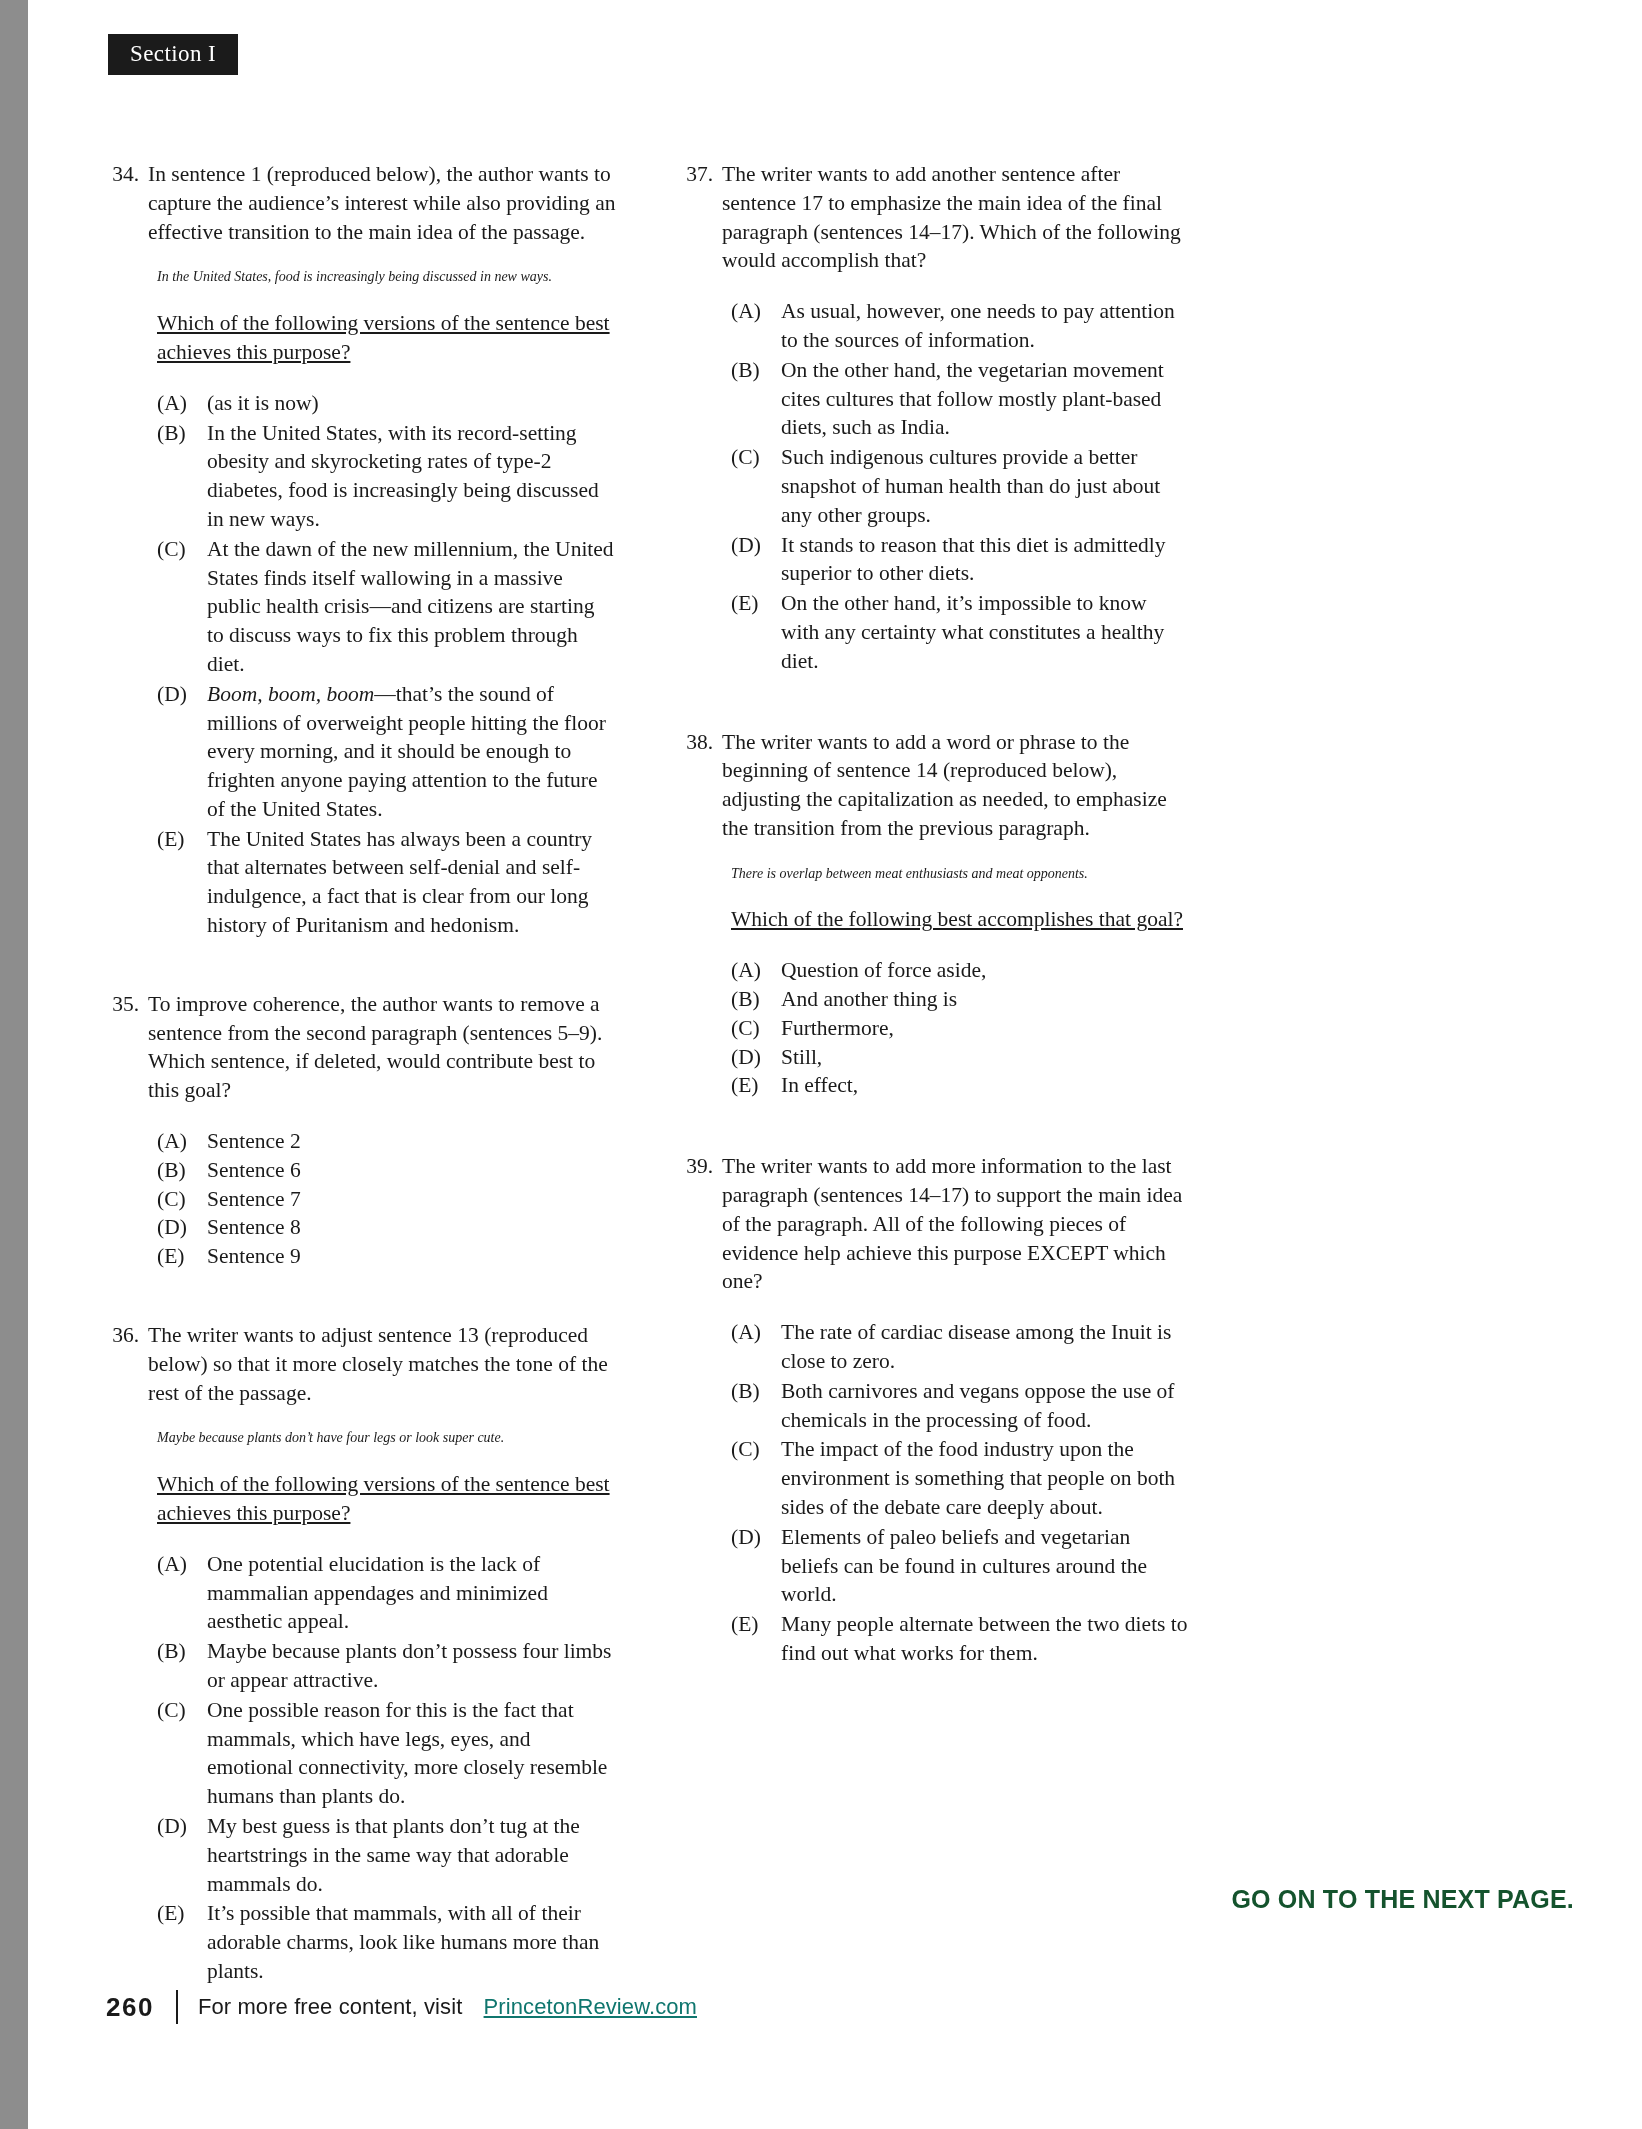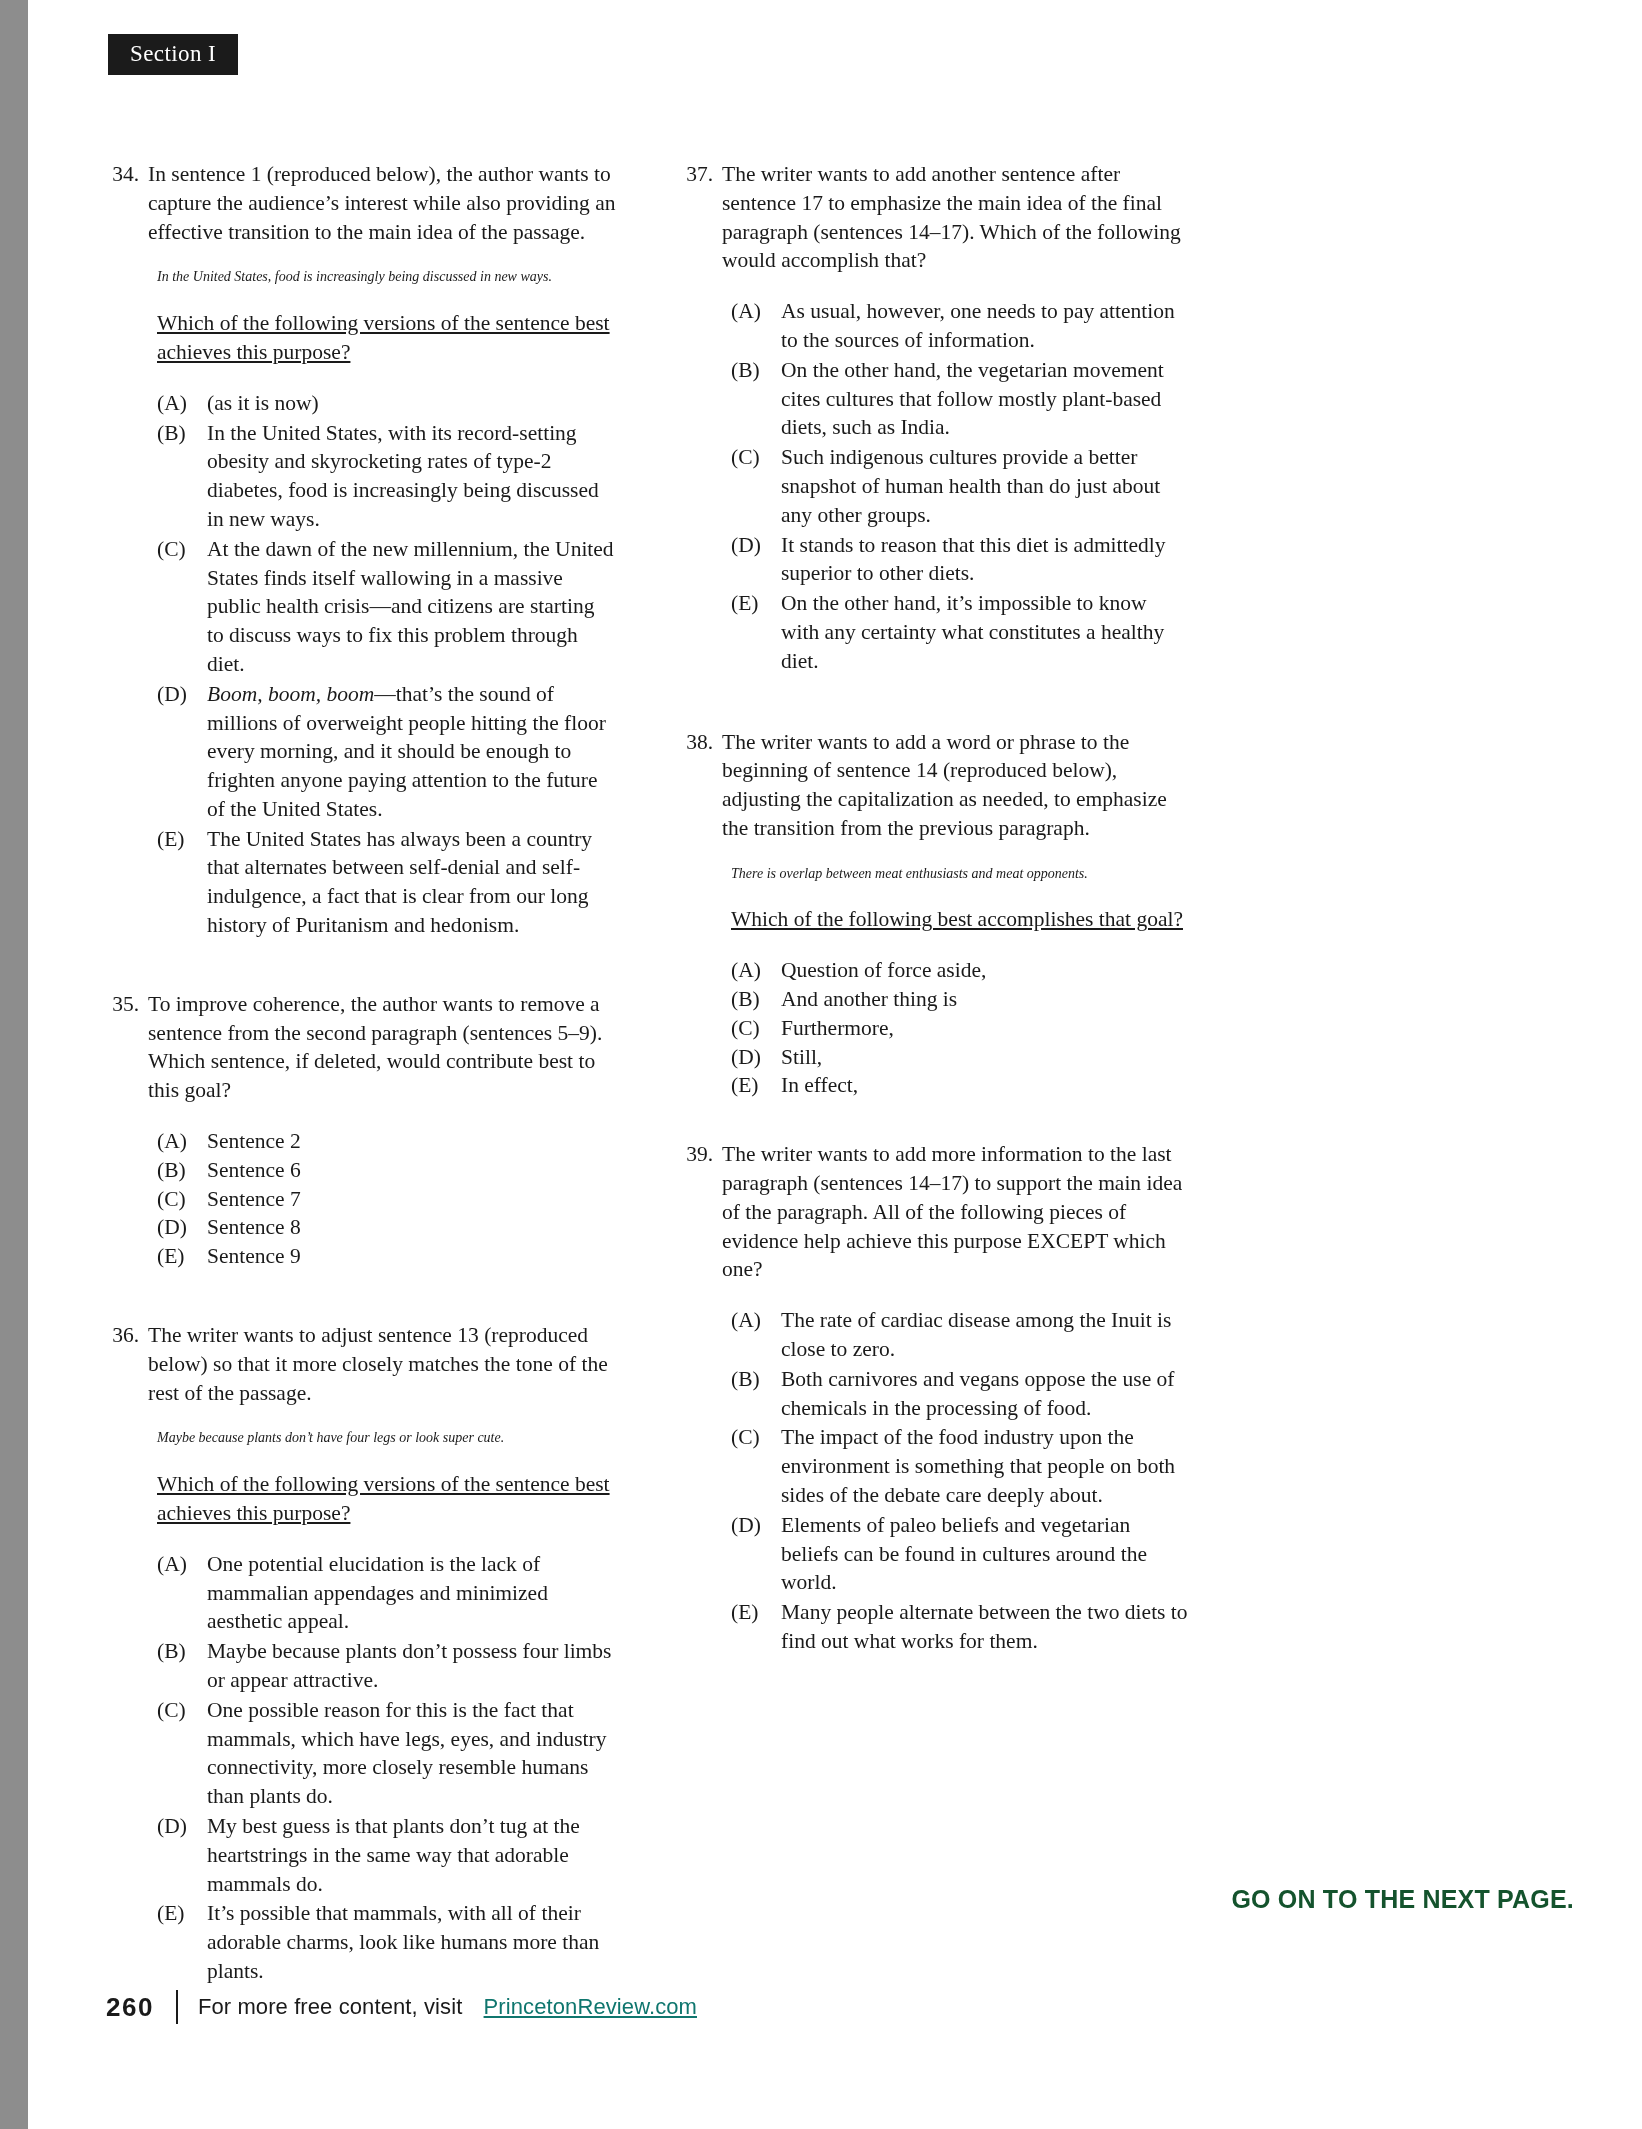--- a/index.html
+++ b/index.html
@@ -259,21 +259,21 @@
           <li class="choice">
             <span class="choice-letter">(A)</span>
             <span class="choice-text">One potential elucidation is the lack of mammalian appendages and minimized aesthetic appeal.</span>
           </li>
           <li class="choice">
             <span class="choice-letter">(B)</span>
             <span class="choice-text">Maybe because plants don’t possess four limbs or appear attractive.</span>
           </li>
           <li class="choice">
             <span class="choice-letter">(C)</span>
-            <span class="choice-text">One possible reason for this is the fact that mammals, which have legs, eyes, and industry connectivity, more closely resemble humans than plants do.</span>
+            <span class="choice-text">One possible reason for this is the fact that mammals, which have legs, eyes, and emotional connectivity, more closely resemble humans than plants do.</span>
           </li>
           <li class="choice">
             <span class="choice-letter">(D)</span>
             <span class="choice-text">My best guess is that plants don’t tug at the heartstrings in the same way that adorable mammals do.</span>
           </li>
           <li class="choice">
             <span class="choice-letter">(E)</span>
             <span class="choice-text">It’s possible that mammals, with all of their adorable charms, look like humans more than plants.</span>
           </li>
         </ul>
@@ -336,21 +336,21 @@
             <span class="choice-letter">(D)</span>
             <span class="choice-text">Still,</span>
           </li>
           <li class="choice">
             <span class="choice-letter">(E)</span>
             <span class="choice-text">In effect,</span>
           </li>
         </ul>
       </div>
 
-      <div class="q" style="margin-top:40px;">
+      <div class="q" style="margin-top:52px;">
         <div class="q-stem">
           <span class="q-num">39.</span>
           <span class="q-text">The writer wants to add more information to the last paragraph (sentences 14–17) to support the main idea of the paragraph. All of the following pieces of evidence help achieve this purpose EXCEPT which one?</span>
         </div>
         <ul class="choices">
           <li class="choice">
             <span class="choice-letter">(A)</span>
             <span class="choice-text">The rate of cardiac disease among the Inuit is close to zero.</span>
           </li>
           <li class="choice">

